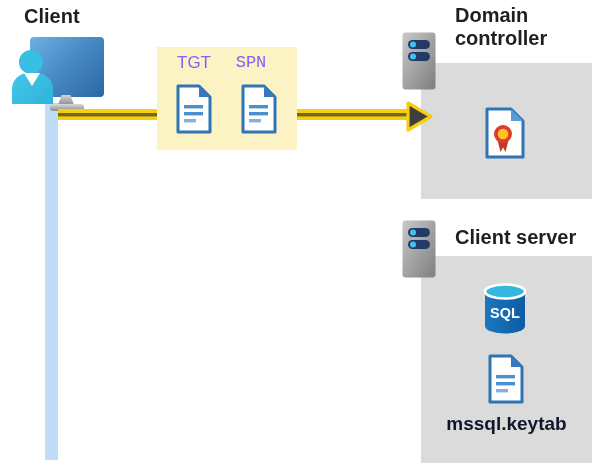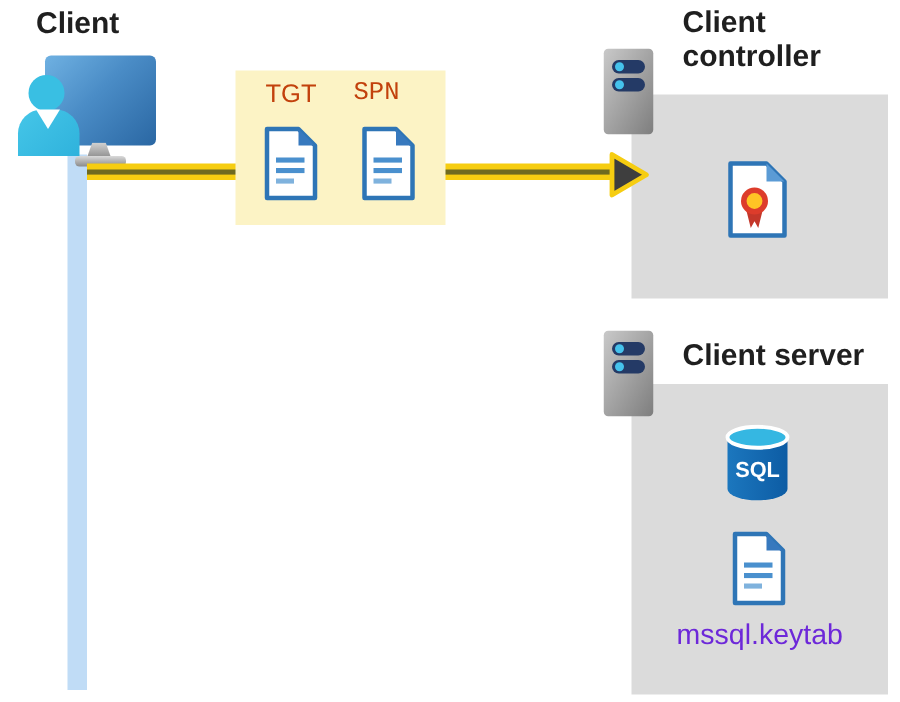--- a/index.html
+++ b/index.html
@@ -4,22 +4,22 @@
 <style>
   html,body{margin:0;padding:0;background:#ffffff;}
   #canvas{
     position:relative;width:600px;height:468px;background:#ffffff;overflow:hidden;
     font-family:"Liberation Sans","DejaVu Sans",sans-serif;
   }
   .abs{position:absolute;}
 
   
   .title{font-weight:bold;font-size:20px;color:#1F1F1F;line-height:23px;}
-  .small-label{font-size:17px;color:#c2410c;text-align:center;}
-  .file-label{font-size:19px;color:#6d28d9;text-align:center;}
+  .small-label{font-size:17px;color:#8b5cf6;text-align:center;}
+  .file-label{font-size:19px;color:#0f172a;text-align:center;font-weight:bold;}
 
   
   .monitor{left:30px;top:37px;width:74px;height:60px;border-radius:4px;
     background:linear-gradient(135deg,#6FB1E2 0%,#4A8CC6 45%,#2A67A3 100%);}
   .stand-neck{left:58px;top:95px;width:16px;height:10px;
     background:linear-gradient(#D2D2D2,#8F8F8F);
     clip-path:polygon(22% 0,78% 0,100% 100%,0 100%);}
   .stand-base{left:50px;top:104px;width:34px;height:7px;border-radius:3px;
     background:linear-gradient(#DADADA,#8A8A8A);}
   .person-head{left:19px;top:50px;width:24px;height:24px;border-radius:50%;
@@ -78,21 +78,21 @@
 
   <svg class="abs z3" style="left:241px;top:84px;" width="36" height="50" viewBox="0 0 36 50">
     <path d="M2 2 H23 L34 13 V48 H2 Z" fill="#ffffff" stroke="#2E75B6" stroke-width="3" stroke-linejoin="round"></path>
     <path d="M23 2 L23 13 L34 13 Z" fill="#3779BE"></path>
     <rect x="8" y="21" width="19" height="3.4" fill="#4A90CE"></rect>
     <rect x="8" y="28" width="19" height="3.4" fill="#4A90CE"></rect>
     <rect x="8" y="35" width="12" height="3.4" fill="#7FB2DD"></rect>
   </svg>
 
   <div class="abs server-box dc-box z0"></div>
-  <div class="abs title z2" style="left:455px;top:4px;width:132px;">Client controller</div>
+  <div class="abs title z2" style="left:455px;top:4px;width:132px;">Domain controller</div>
 
   <svg class="abs z2" style="left:402px;top:32px;" width="34" height="58" viewBox="0 0 34 58">
     <defs>
       <linearGradient id="srvg1" x1="0" y1="0" x2="1" y2="1">
         <stop offset="0" stop-color="#C9C9C9"></stop>
           <stop offset="1" stop-color="#7E7E7E"></stop>
       </linearGradient>
     </defs>
     <rect x="0.5" y="0.5" width="33" height="57" rx="3" fill="url(#srvg1)"></rect>
     <rect x="6" y="8" width="22" height="9" rx="4.5" fill="#243A66"></rect>

